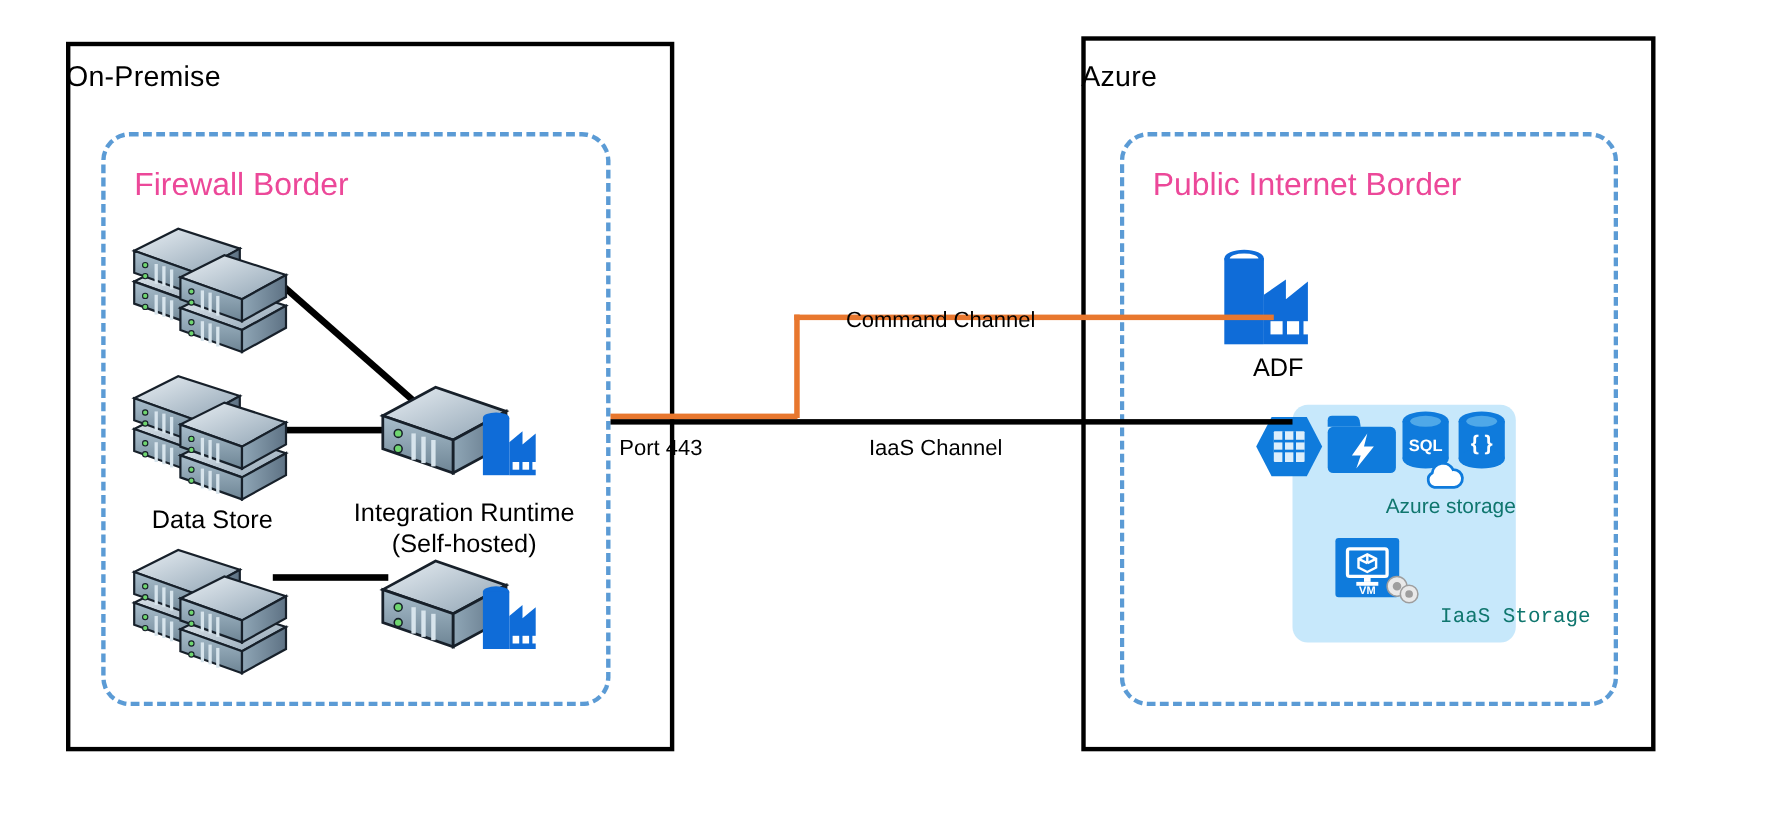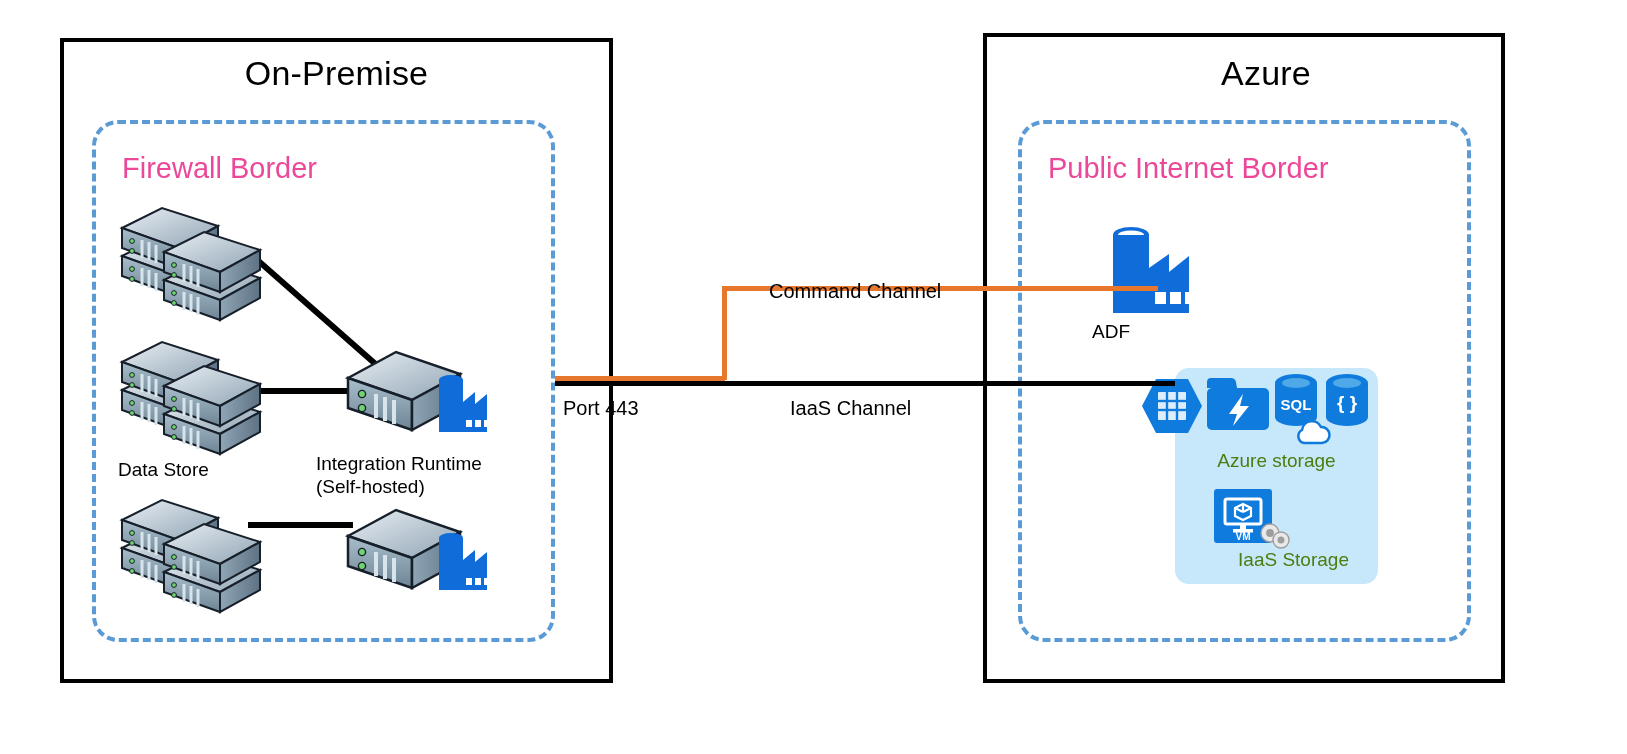--- a/index.html
+++ b/index.html
@@ -1,35 +1,35 @@
 <!DOCTYPE html>
 <html><head>
 <meta charset="utf-8">
 <style>
   html,body{margin:0;padding:0;background:#ffffff;}
   body{width:1627px;height:754px;font-family:"Liberation Sans",sans-serif;overflow:hidden;}
   #stage{position:relative;width:1627px;height:754px;background:#fff;}
 
   .zone-box{position:absolute;border:4px solid #000;background:transparent;box-sizing:border-box;}
-  .zone-title{position:absolute;text-align:center;font-size:34px;color:#000;letter-spacing:.2px;white-space:nowrap;}
+  .zone-title{position:absolute;text-align:left;font-size:26px;color:#000;letter-spacing:.2px;white-space:nowrap;}
 
   .dashed-box{position:absolute;border:4px dashed #5B9BD5;border-radius:26px;box-sizing:border-box;background:transparent;}
   .dashed-title{position:absolute;font-size:29px;color:#ec4899;white-space:nowrap;}
 
-  .node-label{position:absolute;font-size:19px;color:#000;line-height:1.22;white-space:pre-line;}
+  .node-label{position:absolute;font-size:23px;color:#000;text-align:center;line-height:1.22;white-space:pre-line;}
 
   .line-h{position:absolute;height:0;border-top-style:solid;}
   .line-v{position:absolute;width:0;border-left-style:solid;}
 
   .chan-label{position:absolute;font-size:20px;color:#000;white-space:nowrap;}
 
   .srv{position:absolute;}
   .adf-ico{position:absolute;}
   .az-panel{position:absolute;background:#C7E8FB;border-radius:14px;}
-  .az-cap{position:absolute;font-size:19px;color:#4d7c0f;white-space:nowrap;text-align:center;}
+  .az-cap{position:absolute;font-size:19px;color:#0f766e;white-space:nowrap;text-align:right;}
   svg{display:block;overflow:visible;}
 </style>
 </head>
 <body>
 
 <div id="stage">
 
   <div class="zone-box" style="left:60px;top:38px;width:553px;height:645px;"></div>
   <div class="zone-title" style="left:60px;top:54px;width:553px;">On-Premise</div>
 
@@ -362,21 +362,21 @@
       <rect x="21" y="42" width="20" height="3.5" fill="#fff"></rect>
       <text x="31" y="53" font-family="'Liberation Sans',sans-serif" font-size="10" font-weight="bold" fill="#fff" text-anchor="middle">VM</text>
       <g fill="#E9E9E9" stroke="#9E9E9E" stroke-width="1.4">
         <circle cx="58" cy="46" r="9"></circle>
           <circle cx="58" cy="46" r="3.2" fill="#9E9E9E"></circle>
         <circle cx="69" cy="53" r="8"></circle>
           <circle cx="69" cy="53" r="2.8" fill="#9E9E9E"></circle>
       </g>
     </svg>
   </div>
-  <div class="az-cap" style="left:1176px;top:549px;width:235px;">IaaS Storage</div>
+  <div class="az-cap" style="left:1211px;top:549px;width:235px;font-family:Liberation Mono, monospace;">IaaS Storage</div>
 
   <div class="line-h" style="left:555px;top:381px;width:620px;border-top-width:5px;border-color:#000;"></div>
 
   <div class="line-h" style="left:555px;top:376px;width:170px;border-top-width:5px;border-color:#E8772E;"></div>
 
   <div class="line-v" style="left:722px;top:286px;height:94px;border-left-width:5px;border-color:#E8772E;"></div>
 
   <div class="line-h" style="left:722px;top:286px;width:436px;border-top-width:5px;border-color:#E8772E;"></div>
 
   <div class="chan-label" style="left:769px;top:280px;">Command Channel</div>

